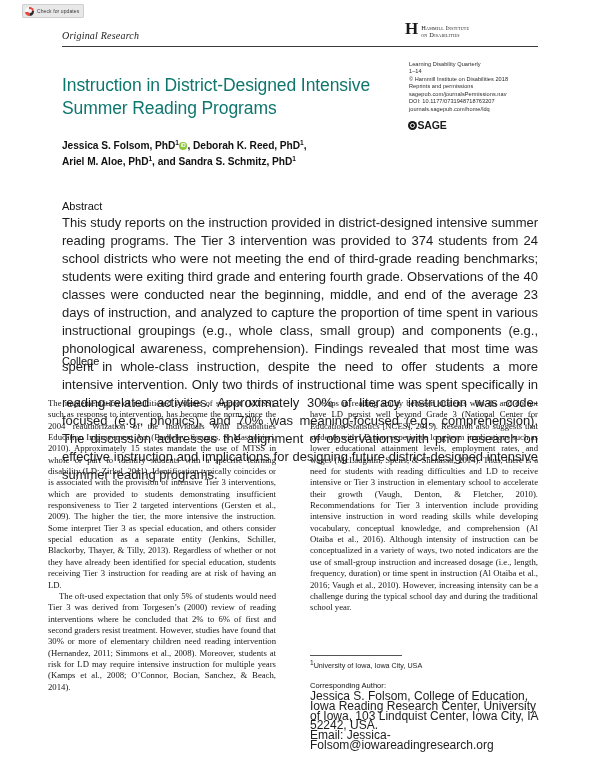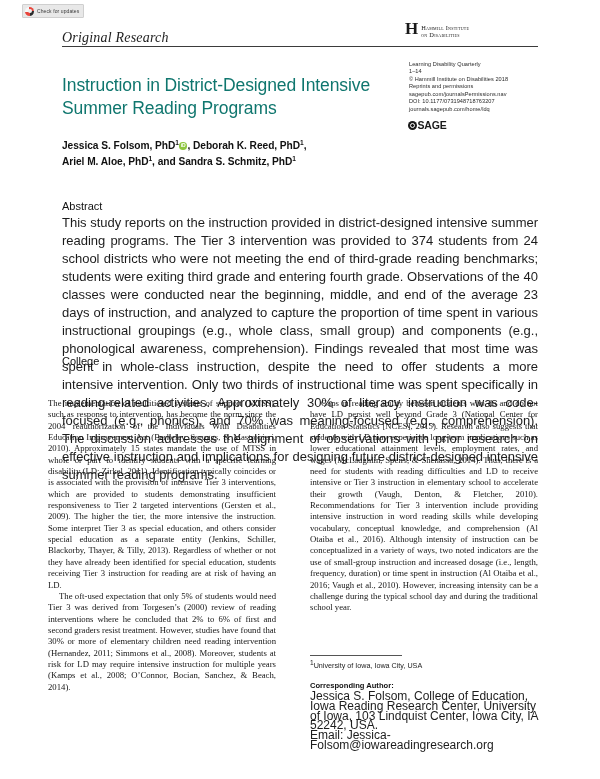--- a/index.html
+++ b/index.html
@@ -62,21 +62,21 @@
     white-space: nowrap;
   }
 
   
   .runhead {
     position: absolute;
     left: 62px;
     top: 30px;
     font-family: "Liberation Serif", serif;
     font-style: italic;
-    font-size: 14px;
+    font-size: 10px;
     color: #222;
     letter-spacing: 0.2px;
   }
   .runhead-rule {
     position: absolute;
     left: 62px;
     top: 46px;
     width: 476px;
     height: 1.2px;
     background: #3b3b3b;
@@ -280,21 +280,21 @@
     font-family: "Liberation Sans", sans-serif;
     font-size: 7.2px;
     line-height: 10px;
     color: #1c1c1c;
   }
   .corr-head {
     position: absolute;
     left: 310px;
     top: 681px;
     font-family: "Liberation Sans", sans-serif;
-    font-weight: 700;
+    font-weight: 400;
     font-size: 7.6px;
     color: #111;
   }
   .corr-body {
     position: absolute;
     left: 310px;
     top: 692px;
     width: 232px;
     font-family: "Liberation Sans", sans-serif;
     font-size: 12px;

